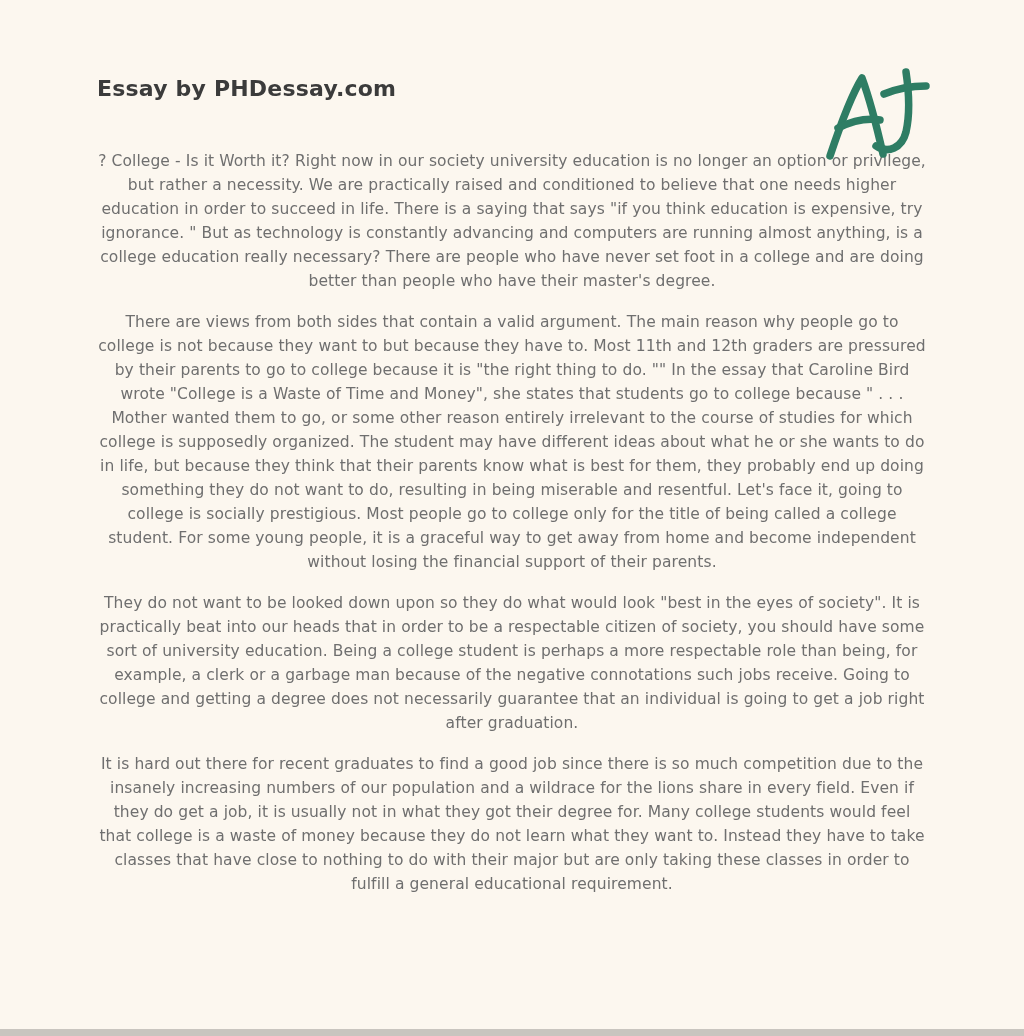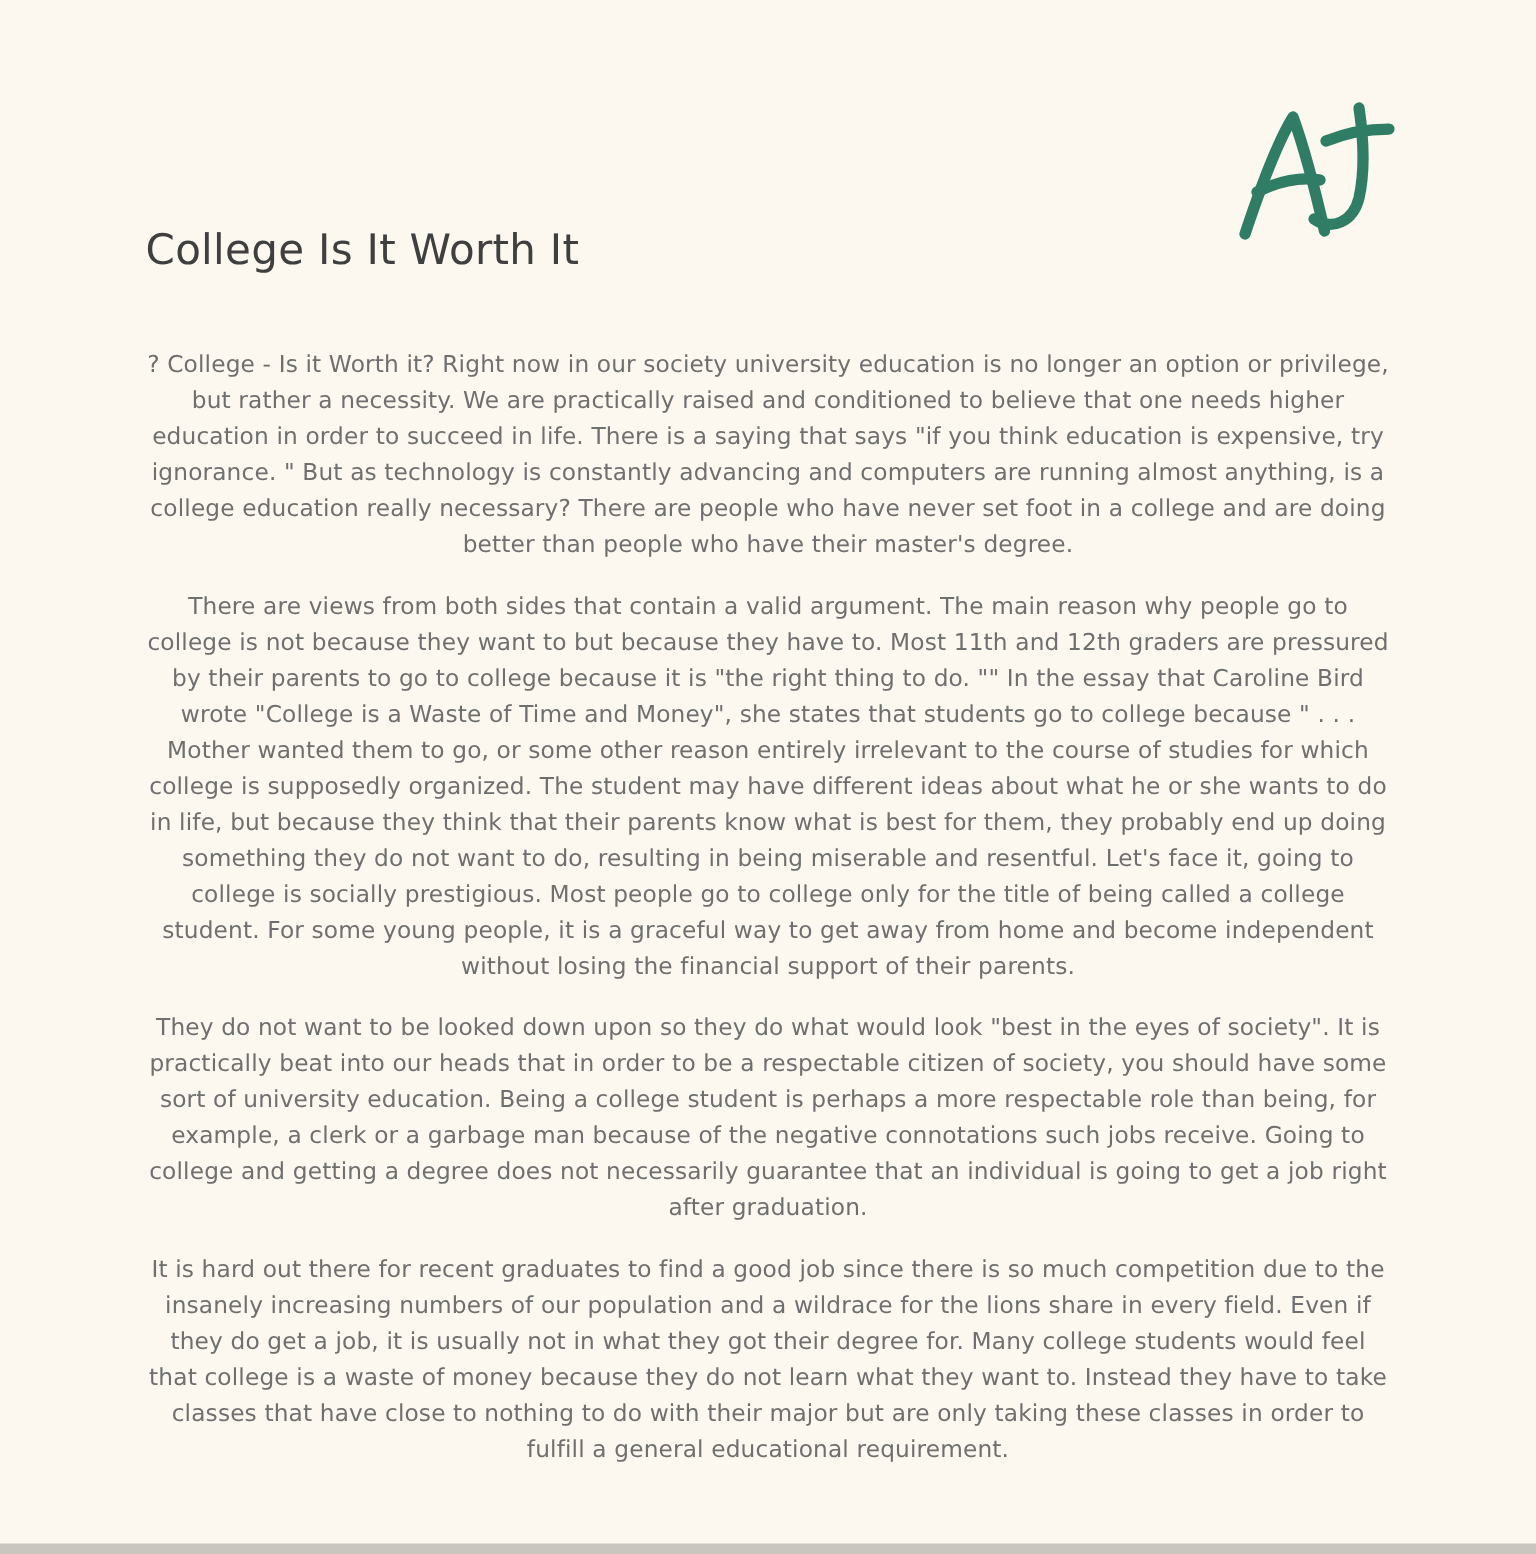--- a/index.html
+++ b/index.html
@@ -82,23 +82,23 @@
         <path d="M16 62 C 32 54, 46 52, 58 54"></path>
 
         <path d="M62 28 C 74 23, 90 20, 104 20"></path>
         <path d="M84 6 C 87 26, 88 48, 84 66 C 80 82, 66 88, 54 80"></path>
       </g>
     </svg>
   </div>
 
   <div class="content">
 
+    <div class="byline">Essay by PHDessay.com</div>
 
 
-    <h1 class="article-title">College Is It Worth It</h1>
 
     <div class="article-body">
       <p>? College - Is it Worth it? Right now in our society university education is no longer an option or privilege, but rather a necessity. We are practically raised and conditioned to believe that one needs higher education in order to succeed in life. There is a saying that says "if you think education is expensive, try ignorance. " But as technology is constantly advancing and computers are running almost anything, is a college education really necessary? There are people who have never set foot in a college and are doing better than people who have their master's degree.</p>
       <p>There are views from both sides that contain a valid argument. The main reason why people go to college is not because they want to but because they have to. Most 11th and 12th graders are pressured by their parents to go to college because it is "the right thing to do. "" In the essay that Caroline Bird wrote "College is a Waste of Time and Money", she states that students go to college because " . . . Mother wanted them to go, or some other reason entirely irrelevant to the course of studies for which college is supposedly organized. The student may have different ideas about what he or she wants to do in life, but because they think that their parents know what is best for them, they probably end up doing something they do not want to do, resulting in being miserable and resentful. Let's face it, going to college is socially prestigious. Most people go to college only for the title of being called a college student. For some young people, it is a graceful way to get away from home and become independent without losing the financial support of their parents.</p>
       <p>They do not want to be looked down upon so they do what would look "best in the eyes of society". It is practically beat into our heads that in order to be a respectable citizen of society, you should have some sort of university education. Being a college student is perhaps a more respectable role than being, for example, a clerk or a garbage man because of the negative connotations such jobs receive. Going to college and getting a degree does not necessarily guarantee that an individual is going to get a job right after graduation.</p>
       <p>It is hard out there for recent graduates to find a good job since there is so much competition due to the insanely increasing numbers of our population and a wildrace for the lions share in every field. Even if they do get a job, it is usually not in what they got their degree for. Many college students would feel that college is a waste of money because they do not learn what they want to. Instead they have to take classes that have close to nothing to do with their major but are only taking these classes in order to fulfill a general educational requirement.</p>
 
     </div>
 
   </div>

